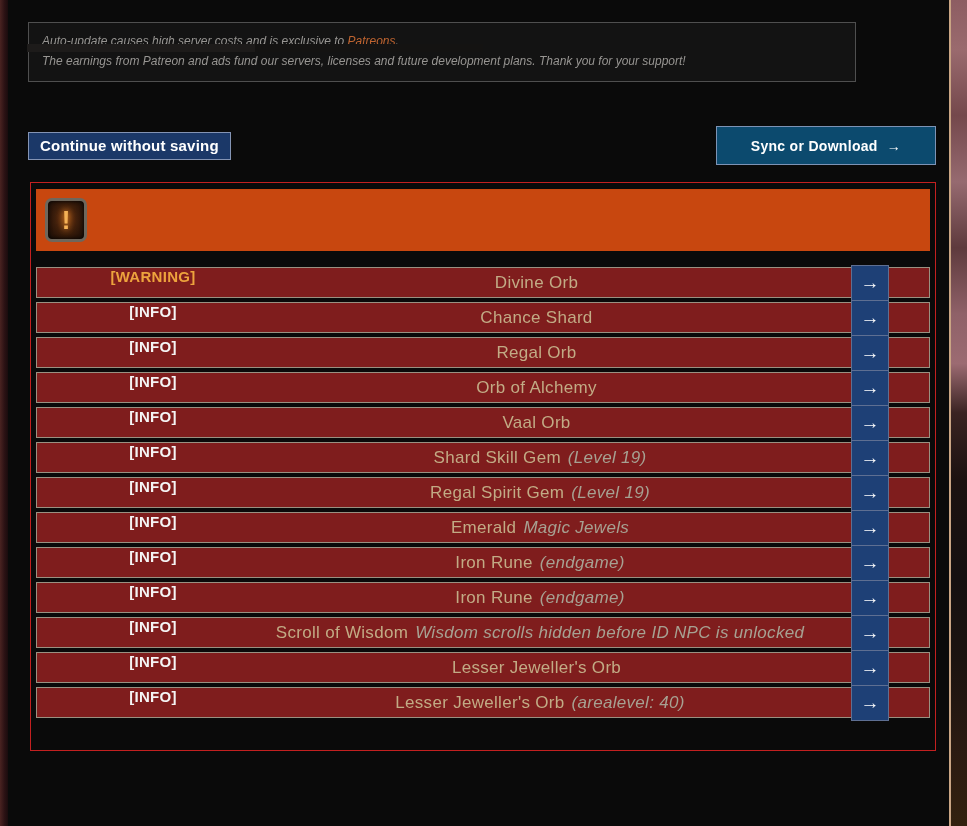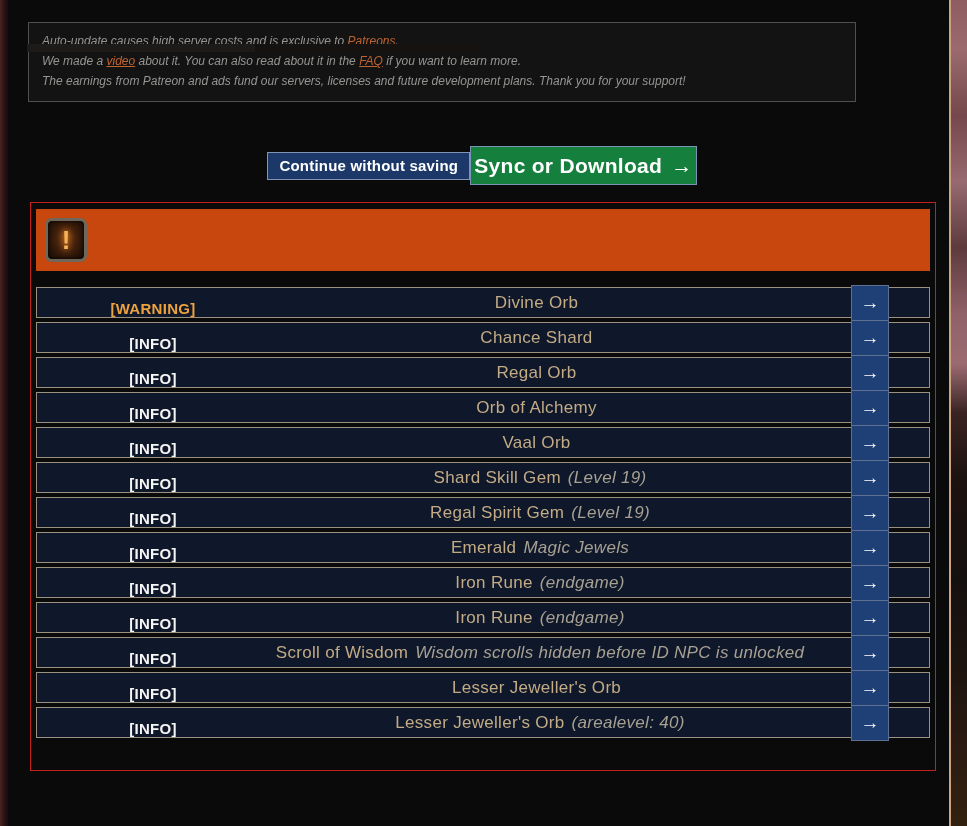--- a/index.html
+++ b/index.html
@@ -57,32 +57,32 @@
     font-style:italic;color:#979592;font-size:12px;line-height:20px;
   }
   .notice-line{white-space:pre-wrap;}
   .notice a, .notice .lnk{
     color:#bf6430;text-decoration:underline;cursor:pointer;
   }
 
   
   .actions{
     margin:44px 13px 0 20px;display:flex;align-items:center;
-    justify-content:center;
+    justify-content:space-between;
   }
   .btn-continue{
     background:#1b3868;border:1px solid #8494b4;color:#fff;
     font-weight:bold;font-size:15px;letter-spacing:.2px;
     padding:4px 11px;height:28px;box-sizing:border-box;cursor:pointer;
     font-family:inherit;
   }
   .btn-sync{
-    background:#15803d;border:1px solid #7d93b5;color:#fff;
-    font-weight:bold;font-size:21px;letter-spacing:.3px;
-    padding:4px 3px;height:39px;box-sizing:border-box;cursor:pointer;
+    background:#0c4a6e;border:1px solid #7d93b5;color:#fff;
+    font-weight:bold;font-size:14px;letter-spacing:.3px;
+    padding:4px 34px;height:39px;box-sizing:border-box;cursor:pointer;
     font-family:inherit;display:flex;align-items:center;gap:9px;
   }
 
   
   .panel{
     margin:17px 13px 0 22px;width:906px;box-sizing:border-box;
     border:1px solid #c32020;background:#0a0a0a;
     padding:6px 5px 28px 5px;
   }
   .panel-header{
@@ -99,22 +99,22 @@
   .warn-icon span{
     color:#f5b257;font-size:26px;font-weight:bold;line-height:1;
     text-shadow:0 0 6px #ff9a2e,0 0 12px #c85a10;
   }
   .panel-title{
     color:#201208;font-size:19px;font-weight:bold;letter-spacing:.3px;
   }
 
   .rows{margin-top:16px;}
   .item-row{
-    display:flex;align-items:flex-end;min-height:28px;
-    border:1px solid #9a9181;background:#0f172a;margin-bottom:4px;
+    display:flex;align-items:flex-start;min-height:28px;
+    border:1px solid #9a9181;background:#7f1d1d;margin-bottom:4px;
     box-sizing:content-box;
   }
   .row-tag{
     width:232px;text-align:center;font-size:15px;font-weight:bold;
     letter-spacing:.3px;flex-shrink:0;
   }
   .row-tag.warning{color:#eda33d;}
   .row-tag.info{color:#f5f5f5;}
   .row-name{
     flex:1;text-align:center;color:#c2ab85;font-size:17px;
@@ -139,21 +139,20 @@
 <div class="strip-left"></div>
 <div class="strip-right"></div>
 
 <div class="content">
 
   <div class="remnant a"></div>
   <div class="remnant b"></div>
 
   <div class="notice">
     <div class="notice-line"><span>Auto-update causes high server costs and is exclusive to </span><span class="lnk">Patreons</span><span>.</span></div>
-    <div class="notice-line"><span>We made a </span><span class="lnk">video</span><span> about it. You can also read about it in the </span><span class="lnk">FAQ</span><span> if you want to learn more.</span></div>
     <div class="notice-line"><span>The earnings from Patreon and ads fund our servers, licenses and future development plans. Thank you for your support!</span></div>
   </div>
 
   <div class="actions">
     <button class="btn-continue">Continue without saving</button>
     <button class="btn-sync">
       <span>Sync or Download</span>
       <span>→</span>
     </button>
   </div>

